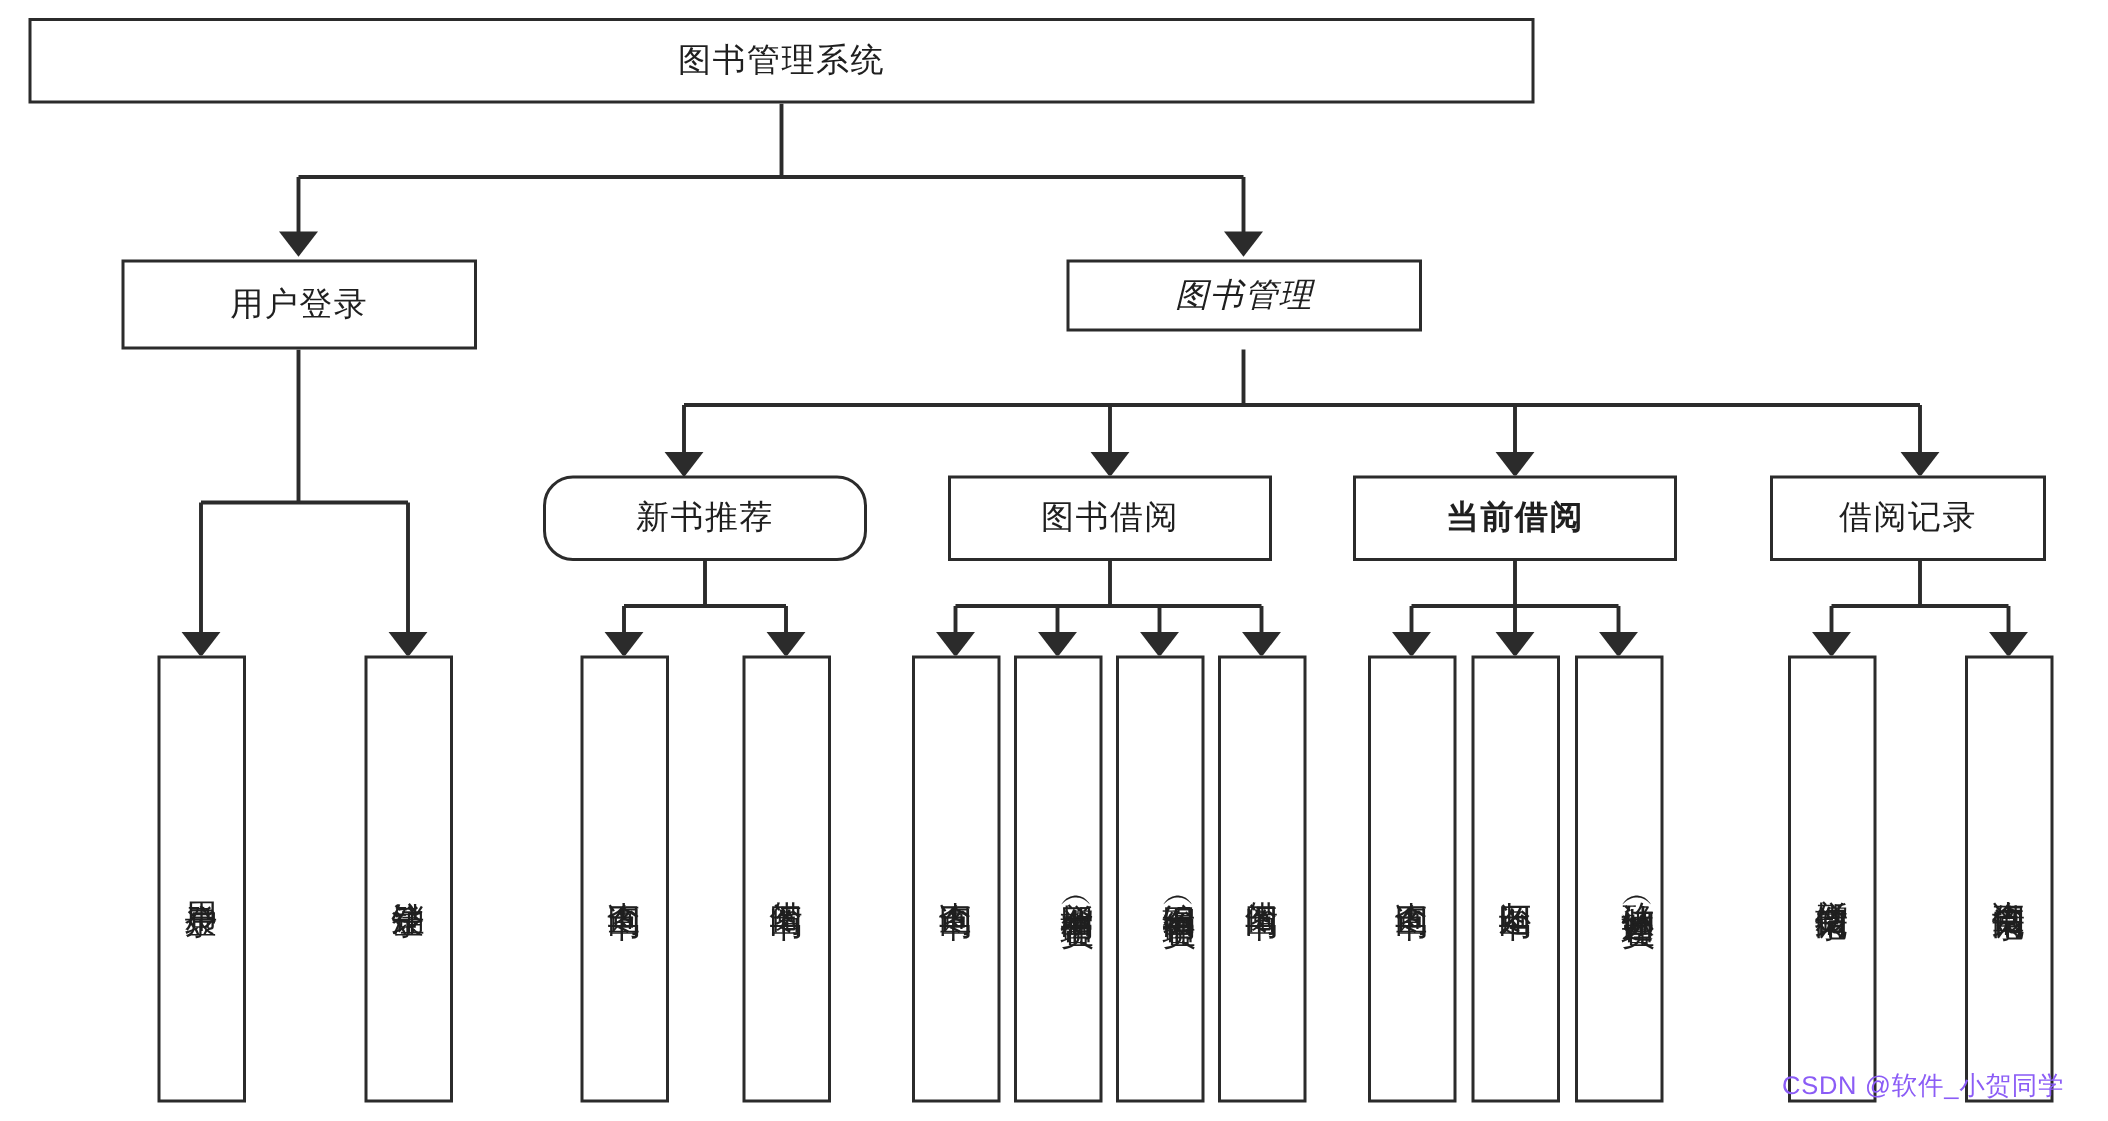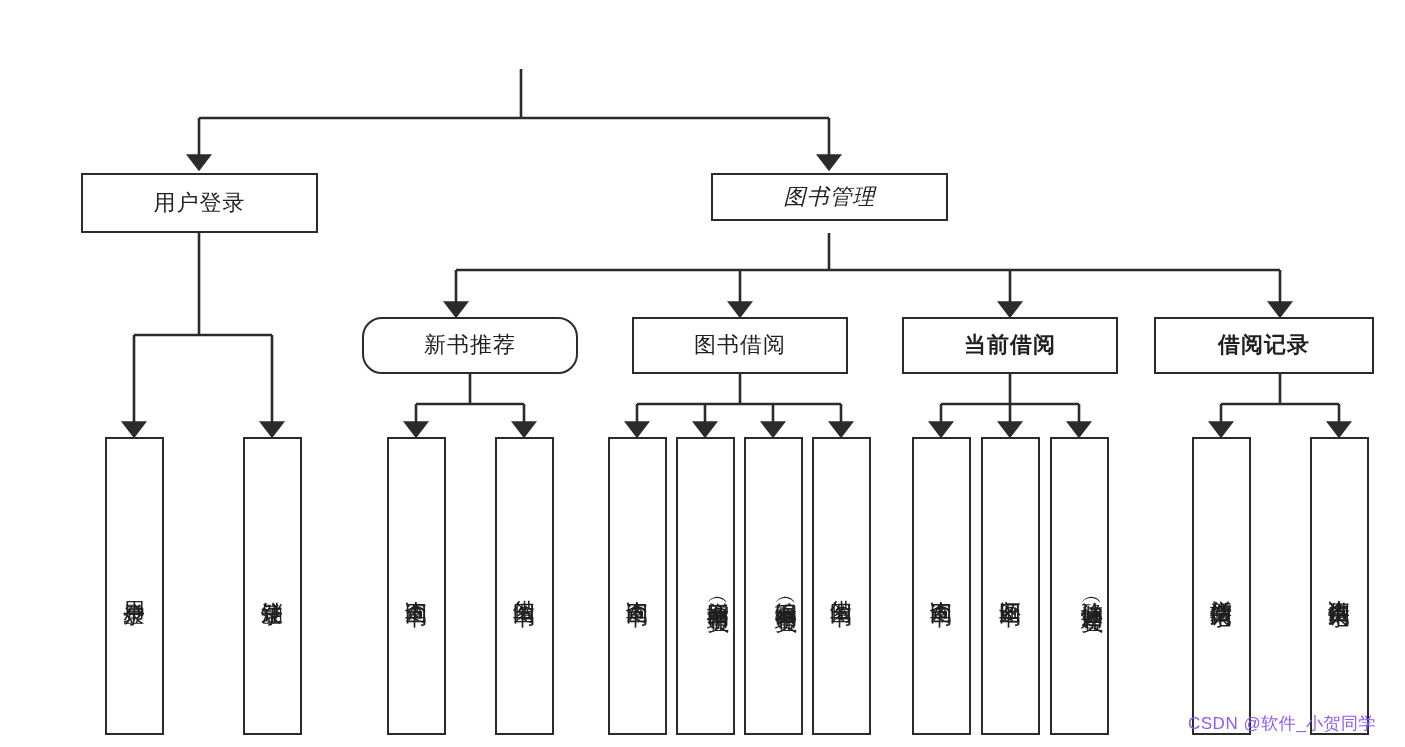--- a/index.html
+++ b/index.html
@@ -67,38 +67,41 @@
       <path d="M1010,404 L1010,427" marker-end="url(#arrow)"></path>
       <path d="M1079,404 L1079,427" marker-end="url(#arrow)"></path>
 
       <path d="M1280,374 L1280,404"></path>
       <path d="M1221,404 L1339,404"></path>
       <path d="M1221,404 L1221,427" marker-end="url(#arrow)"></path>
       <path d="M1339,404 L1339,427" marker-end="url(#arrow)"></path>
     </g>
   </svg>
 
+  <div class="node horizontal" style="left:19px;top:12px;width:1004px;height:57px;">
+    <span class="node-label">图书管理系统</span>
+  </div>
 
   <div class="node horizontal" style="left:81px;top:173px;width:237px;height:60px;">
     <span class="node-label">用户登录</span>
   </div>
   <div class="node horizontal" style="left:711px;top:173px;width:237px;height:48px;font-style:italic;">
     <span class="node-label">图书管理</span>
   </div>
 
   <div class="node horizontal" style="left:362px;top:317px;width:216px;height:57px;border-radius:20px;">
     <span class="node-label">新书推荐</span>
   </div>
   <div class="node horizontal" style="left:632px;top:317px;width:216px;height:57px;">
     <span class="node-label">图书借阅</span>
   </div>
   <div class="node horizontal" style="left:902px;top:317px;width:216px;height:57px;font-weight:bold;">
     <span class="node-label">当前借阅</span>
   </div>
-  <div class="node horizontal" style="left:1154px;top:317px;width:220px;height:57px;font-weight:bold;">
+  <div class="node horizontal" style="left:1180px;top:317px;width:184px;height:57px;">
     <span class="node-label">借阅记录</span>
   </div>
 
   <div class="node vertical center-v" style="left:105px;top:437px;width:59px;height:298px;">
     <span class="node-label">用户登录</span>
   </div>
   <div class="node vertical center-v" style="left:243px;top:437px;width:59px;height:298px;">
     <span class="node-label">注销登录</span>
   </div>
 

